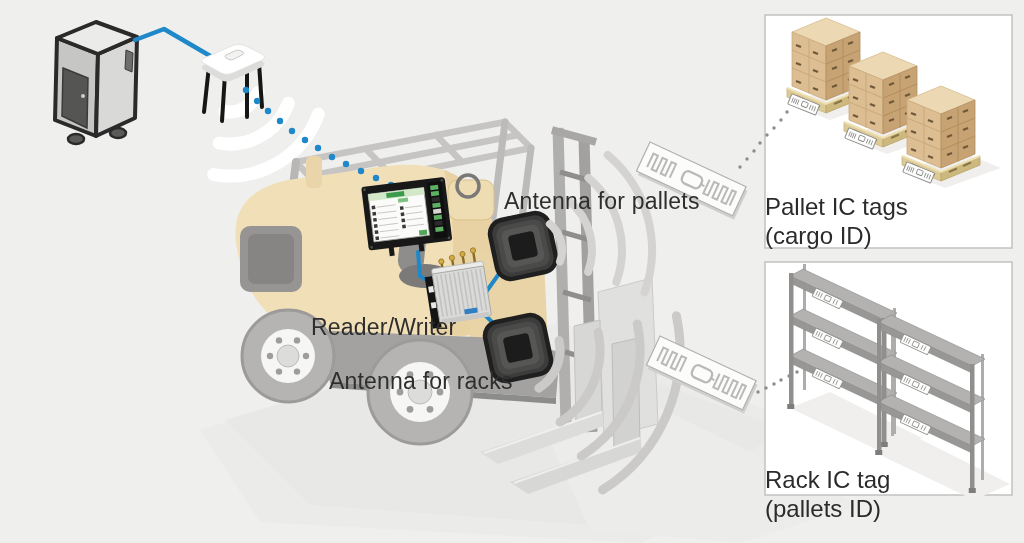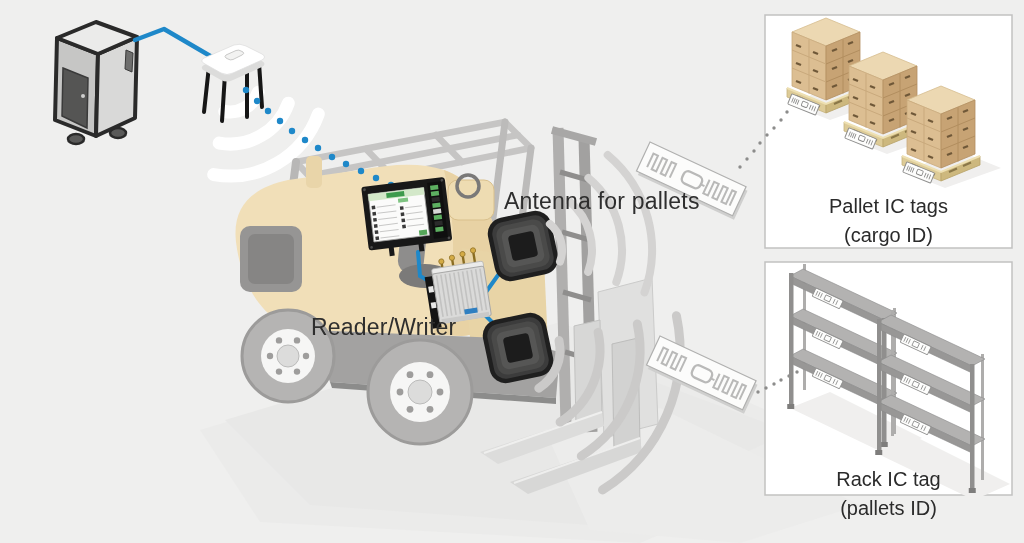--- a/index.html
+++ b/index.html
@@ -1,21 +1,21 @@
 <!DOCTYPE html>
 <html><head>
 <meta charset="utf-8">
 <style>
   html,body{margin:0;padding:0;background:#efefee;}
   #stage{position:relative;width:1024px;height:543px;overflow:hidden;background:#efefee;
          font-family:"Liberation Sans",sans-serif;}
   #scene-svg{position:absolute;left:0;top:0;z-index:1;}
   .lbl{position:absolute;z-index:5;font-size:23px;color:#2e2e2e;white-space:nowrap;
        letter-spacing:0.2px;}
-  .caption{position:absolute;z-index:5;width:247px;text-align:center;font-size:20px;
+  .caption{position:absolute;z-index:5;width:247px;font-size:24px;
            color:#2b2b2b;line-height:29px;}
 </style>
 </head>
 <body>
 
 <div id="stage">
 
 <svg id="scene-svg" width="1024" height="543" viewBox="0 0 1024 543">
   <defs>
 
@@ -414,20 +414,21 @@
   <use href="#pallet-stack" transform="translate(782,20)"></use>
   <use href="#pallet-stack" transform="translate(839,54)"></use>
   <use href="#pallet-stack" transform="translate(897,88)"></use>
 
   <use href="#rack-unit" transform="translate(790,270)"></use>
   <use href="#rack-unit" transform="translate(878,316)"></use>
 </svg>
 
   <div class="lbl" style="left:493px;top:188px;padding-left:11px;">Antenna for pallets</div>
   <div class="lbl" style="left:299px;top:314px;margin-left:12px;">Reader/Writer</div>
+  <div class="lbl" style="left:329px;top:368px;">Antenna for racks</div>
 
   <div class="caption" style="left:765px;top:192px;">
     <div>Pallet IC tags</div>
     <div>(cargo ID)</div>
   </div>
   <div class="caption" style="left:765px;top:421px;margin-top:44px;">
     <div>Rack IC tag</div>
     <div>(pallets ID)</div>
   </div>
 </div>

